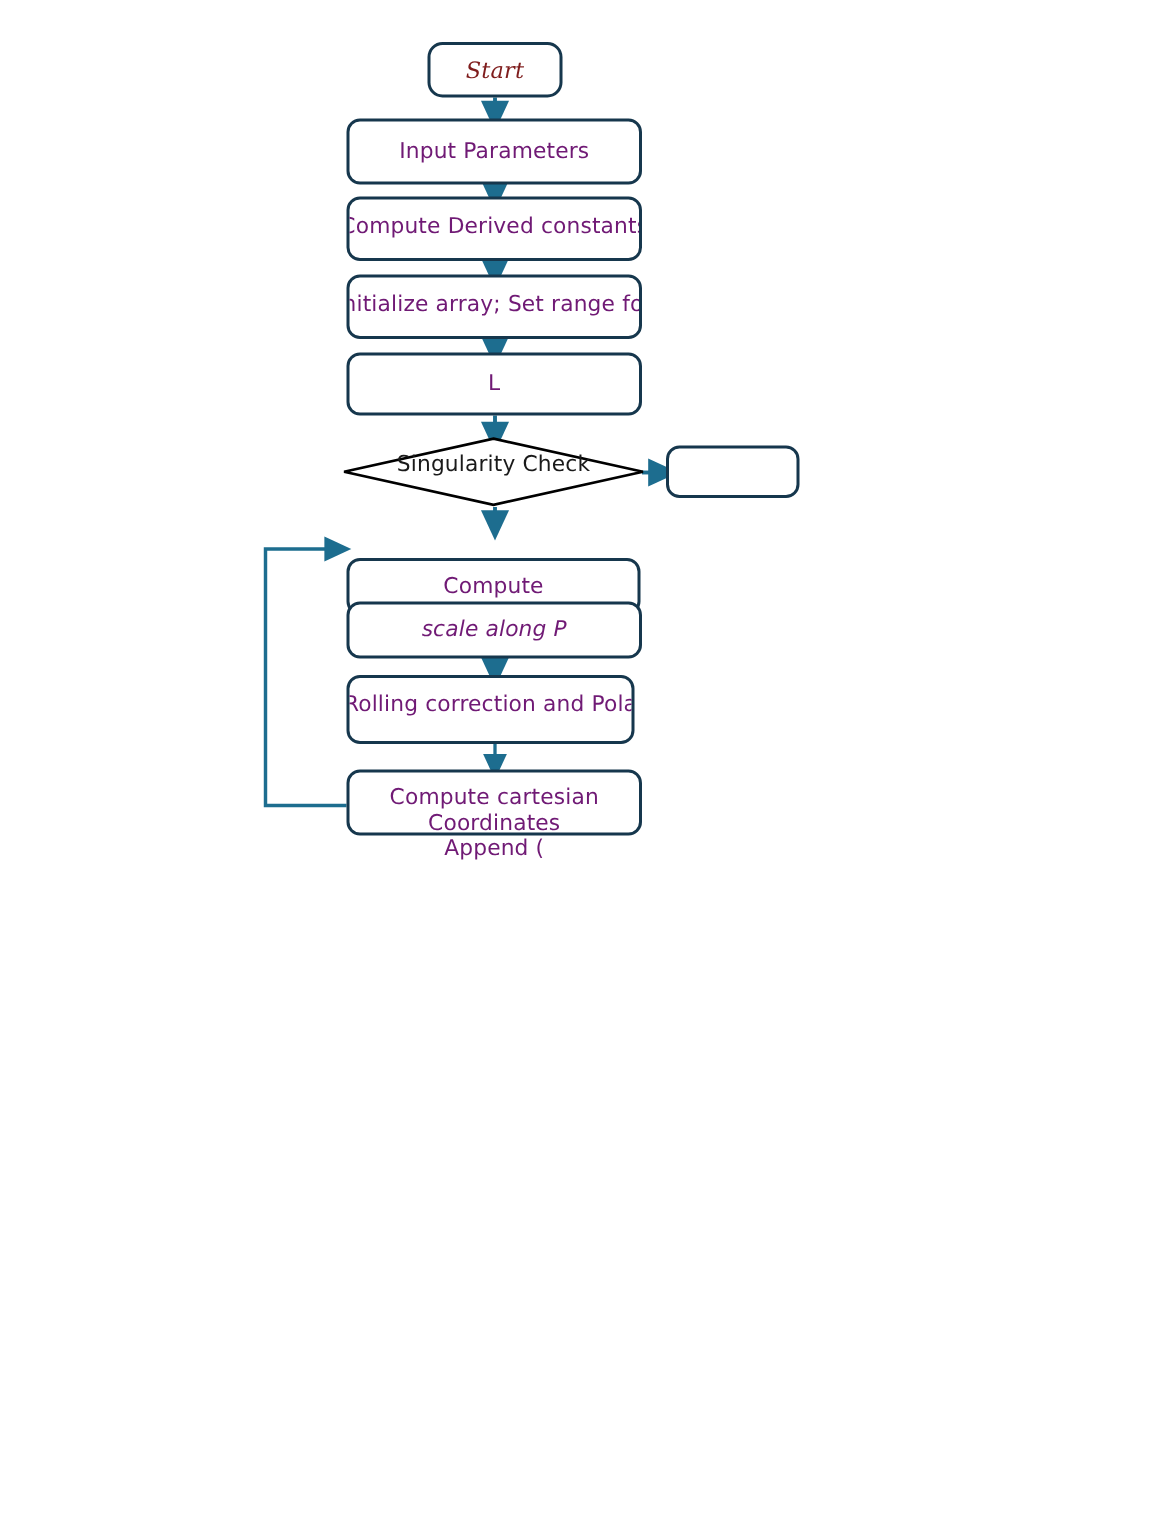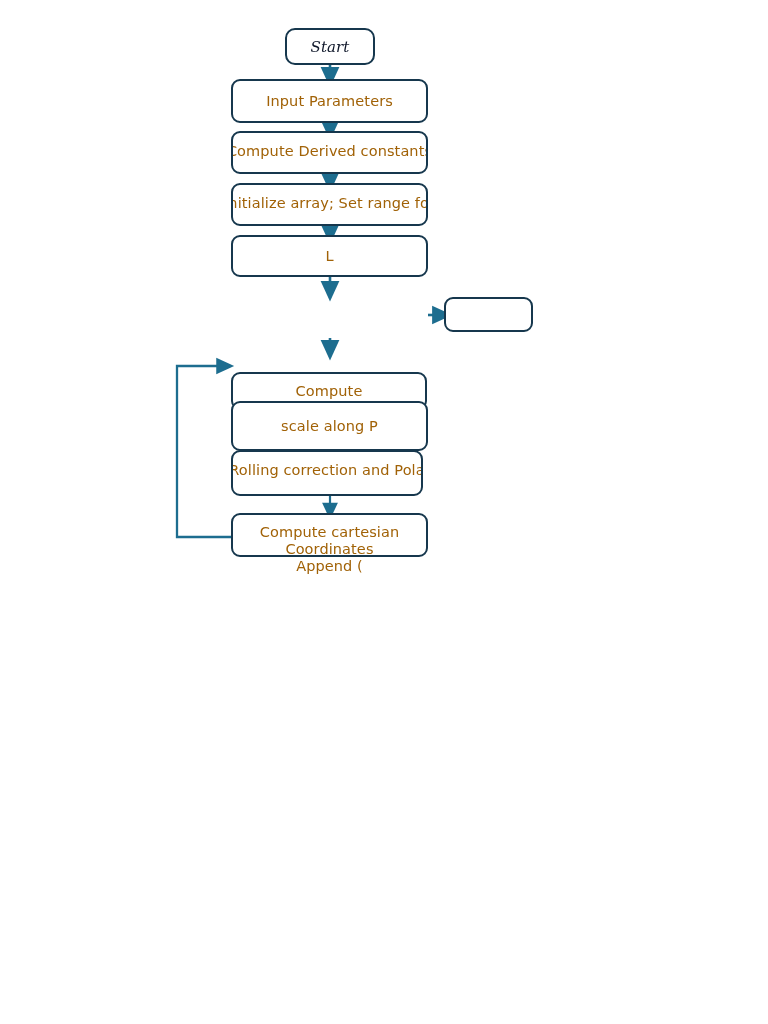--- a/index.html
+++ b/index.html
@@ -36,21 +36,21 @@
     justify-content: center;
     overflow: visible;
     z-index: 3;
   }
   .node.terminator {
     border-radius: 10px;
   }
   .node-label {
     display: block;
     white-space: nowrap;
-    color: #a16207;
+    color: #701a75;
     font-size: 14.5px;
     line-height: 18px;
     text-align: center;
     letter-spacing: 0.1px;
     pointer-events: none;
   }
   
   .node.v-center { align-items: center; }
   
   .node.v-top .node-label { margin-top: 9px; }
@@ -59,21 +59,21 @@
   .node.clip { overflow: hidden; }
   .node.clip .node-label {
     position: relative;
     left: 0;
   }
 
   .start-label {
     font-family: "DejaVu Serif", "Liberation Serif", serif;
     font-style: italic;
     font-size: 15px;
-    color: #0f172a;
+    color: #7f1d1d;
   }
 
   .multiline .node-label {
     white-space: pre-line;
     line-height: 17px;
   }
 
   
   .decision {
     position: absolute;
@@ -154,30 +154,36 @@
   </div>
 
   <div class="node v-top clip" style="left:231px; top:183px; width:197px; height:43px;">
     <span class="node-label">Initialize array; Set range for</span>
   </div>
 
   <div class="node v-center" style="left:231px; top:235px; width:197px; height:42px;">
     <span class="node-label">L</span>
   </div>
 
+  <div class="decision" style="left:228px; top:291px; width:202px; height:47px;">
+    <svg width="202" height="47" viewBox="0 0 202 47" xmlns="http://www.w3.org/2000/svg">
+      <polygon points="101,1.4 200.6,23.5 101,45.6 1.4,23.5" fill="#ffffff" stroke="#000000" stroke-width="1.8"></polygon>
+    </svg>
+    <span class="decision-label">Singularity Check</span>
+  </div>
 
   <div class="node v-center" style="left:444px; top:297px; width:89px; height:35px;">
     <span class="node-label"></span>
   </div>
 
   <div class="node v-center" style="left:231px; top:372px; width:196px; height:38px;">
     <span class="node-label">Compute</span>
   </div>
 
-  <div class="node v-center" style="left:231px; top:401px; width:197px; height:50px;">
+  <div class="node v-center" style="left:231px; top:401px; width:197px; height:38px;font-style:italic;">
     <span class="node-label">scale along P</span>
   </div>
 
   <div class="node v-top multiline" style="left:231px; top:513px; width:197px; height:44px;">
     <span class="node-label">Compute cartesian
 Coordinates
 Append (</span>
   </div>
 
   <div class="node v-top clip" style="left:231px; top:450px; width:192px; height:46px;">

